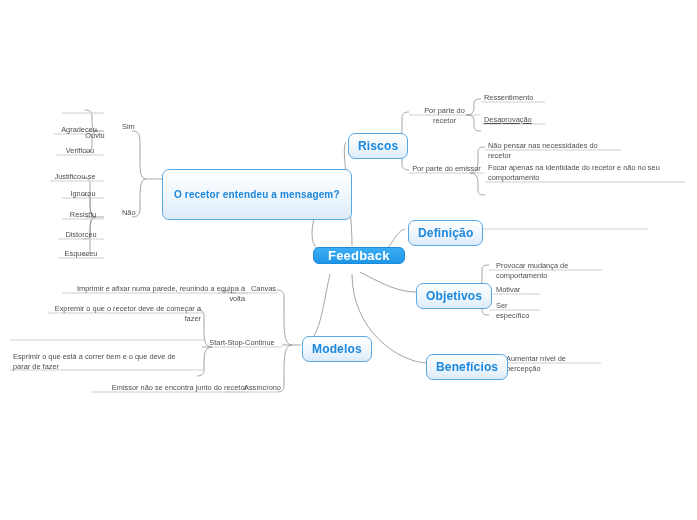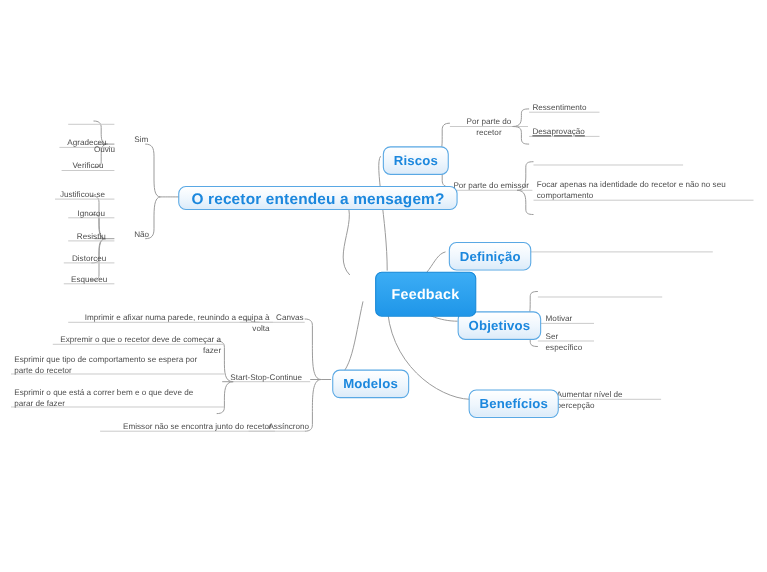--- a/index.html
+++ b/index.html
@@ -29,45 +29,44 @@
   .node-root {
     position: absolute;
     background: #29a0ef;
     background-image: linear-gradient(180deg, #3cadf5 0%, #1f96e8 100%);
     border: 1px solid #1b8ad8;
     border-radius: 6px;
     color: #ffffff;
     font-weight: bold;
     font-size: 13px;
     letter-spacing: .2px;
-    padding: 12px 14px;
+    padding: 0 14px;
     box-sizing: border-box;
     white-space: nowrap;
     z-index: 6;
-    margin-left: 28px;
   }
   
   .node-l2 {
     position: absolute;
     background: #ffffff;
     background-image: linear-gradient(180deg, #ffffff 0%, #eef6fd 55%, #dcebf9 100%);
     border: 1px solid #59a8e4;
     border-radius: 7px;
     color: #1b87dd;
     font-weight: bold;
     font-size: 12px;
     letter-spacing: .15px;
     padding: 5px 9px;
     box-sizing: border-box;
     white-space: nowrap;
     z-index: 5;
   }
   .node-l2.wide {
-    font-size: 14px;
-    padding: 2px 11px;
+    font-size: 10px;
+    padding: 19px 11px;
   }
   
   .leaf {
     position: absolute;
     font-size: 7.4px;
     color: #4d4d4d;
     line-height: 9.5px;
     box-sizing: border-box;
     padding: 0 3px 2px 3px;
     z-index: 4;
@@ -210,33 +209,34 @@
   <div class="leaf c" style="left:62px; top:210px; width:42px;">Resistiu</div>
   <div class="leaf c" style="left:58px; top:230px; width:46px;">Distorceu</div>
   <div class="leaf c" style="left:58px; top:249px; width:46px;">Esqueceu</div>
 
   <div class="leaf c" style="left:409px; top:106px; width:71px;">Por parte do recetor</div>
   <div class="leaf c" style="left:409px; top:164px; width:75px;">Por parte do emissor</div>
 
   <div class="leaf l" style="left:481px; top:93px; width:64px;">Ressentimento</div>
   <div class="leaf l" style="left:481px; top:115px; width:64px;text-decoration:underline;">Desaprovação</div>
 
+  <div class="leaf l" style="left:485px; top:141px; width:136px;">Não pensar nas necessidades do recetor</div>
   <div class="leaf l" style="left:485px; top:163px; width:200px;">Focar apenas na identidade do recetor e não no seu comportamento</div>
 
 
+  <div class="leaf l" style="left:493px; top:261px; width:112px;">Provocar mudança de comportamento</div>
   <div class="leaf l" style="left:493px; top:285px; width:50px;">Motivar</div>
   <div class="leaf l" style="left:493px; top:301px; width:50px;">Ser específico</div>
 
   <div class="leaf l" style="left:503px; top:354px; width:100px;">Aumentar nível de percepção</div>
 
   <div class="leaf c" style="left:248px; top:284px; width:30px;">Canvas</div>
   <div class="leaf c" style="left:204px; top:338px; width:76px;">Start-Stop-Continue</div>
   <div class="leaf c" style="left:241px; top:383px; width:40px;">Assíncrono</div>
 
   <div class="leaf r" style="left:62px; top:284px; width:186px;">Imprimir e afixar numa parede, reunindo a equipa à volta</div>
 
   <div class="leaf r" style="left:48px; top:304px; width:156px;">Expremir o que o recetor deve de começar a fazer</div>
-  <div class="leaf l" style="left:10px; top:322px; width:180px;">Esprimir que tipo de comportamento se espera por parte do recetor</div>
   <div class="leaf r" style="left:91px; top:383px; width:159px;">Emissor não se encontra junto do recetor</div>
 
   <div class="leaf l" style="left:10px; top:352px; width:180px;">Esprimir o que está a correr bem e o que deve de parar de fazer</div>
 
 </div>
 
 </body></html>

